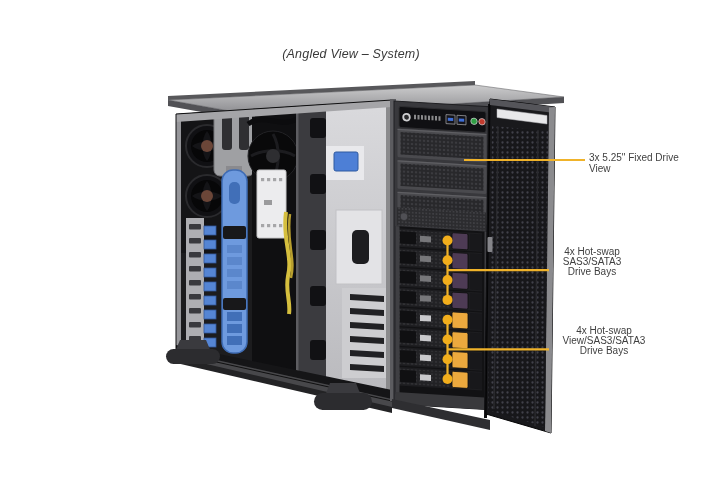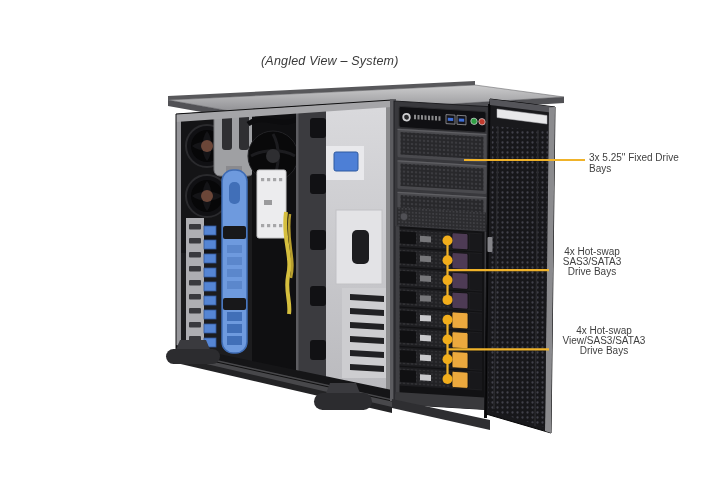--- a/index.html
+++ b/index.html
@@ -3,21 +3,21 @@
 <meta charset="utf-8">
 <style>
   html,body{margin:0;padding:0;}
   body{
     width:720px;height:493px;position:relative;overflow:hidden;
     background:var(--background,#fff);
     font-family:"Liberation Sans",sans-serif;
   }
   #art{position:absolute;left:0;top:0;}
   .caption{
-    position:absolute;left:261px;top:54px;width:180px;text-align:left;
+    position:absolute;left:261px;top:47px;width:180px;text-align:center;
     font-style:italic;font-size:12.5px;color:#3a3a3a;letter-spacing:.2px;
   }
   .callout{
     position:absolute;color:var(--label-text,#3f3f3f);
     font-size:10px;line-height:10.5px;
   }
   .callout-1{left:589px;top:153px;text-align:left;width:110px;}
   .callout-2{left:550px;top:247px;width:84px;text-align:center;line-height:10px;}
   .callout-3{left:547px;top:326px;width:114px;text-align:center;line-height:10px;}
 </style>
@@ -291,21 +291,21 @@
       <use href="#dot" x="447.5" y="339.5"></use>
     <use href="#dot" x="447.5" y="359.2"></use>
       <use href="#dot" x="447.5" y="379"></use>
   </g>
 </svg>
 
 <div class="caption">(Angled View – System)</div>
 
 <div class="callout callout-1">
   <div>3x 5.25" Fixed Drive</div>
-  <div>Bays</div>
+  <div>View</div>
 </div>
 
 <div class="callout callout-2">
   <div>4x Hot-swap</div>
   <div>SAS3/SATA3</div>
   <div>Drive Bays</div>
 </div>
 
 <div class="callout callout-3">
   <div>4x Hot-swap</div>

